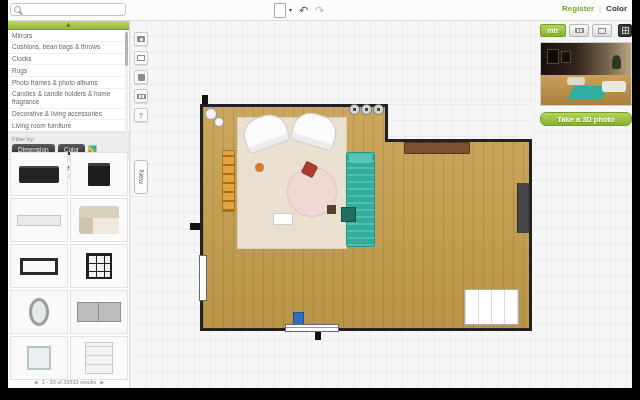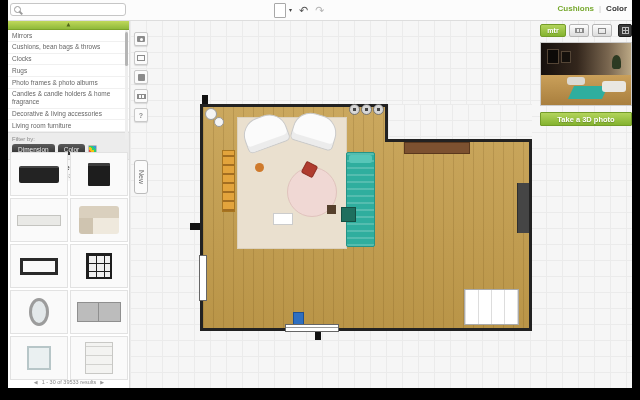--- a/index.html
+++ b/index.html
@@ -164,21 +164,21 @@
             background:linear-gradient(#caa05a,#a97f3e)}
   .pv-rug{position:absolute;left:30px;bottom:6px;width:34px;height:13px;background:#2fae9e;
           transform:skewX(-25deg)}
   .pv-sofa1{position:absolute;right:5px;bottom:13px;width:24px;height:11px;background:#e9e7e2;border-radius:3px}
   .pv-sofa2{position:absolute;left:26px;bottom:20px;width:18px;height:8px;background:#dcd9d2;border-radius:3px}
   .pv-frame1{position:absolute;left:6px;top:6px;width:10px;height:13px;background:#0d0a08;border:1px solid #544536}
   .pv-frame2{position:absolute;left:20px;top:8px;width:8px;height:10px;background:#14100c;border:1px solid #544536}
   .pv-plant{position:absolute;right:10px;top:12px;width:9px;height:14px;background:#2c3a22;
             border-radius:50% 50% 20% 20%}
   .photo-btn{position:absolute;left:532px;top:112px;width:92px;height:14px;box-sizing:border-box;
-             background:linear-gradient(#b3d45c,#84b32f);border:1px solid #739c28;border-radius:1px;
+             background:linear-gradient(#b3d45c,#84b32f);border:1px solid #739c28;border-radius:6px;
              color:#fff;font-size:7.5px;font-weight:bold;display:flex;align-items:center;
              justify-content:center;text-shadow:0 1px 1px rgba(0,0,0,.25);cursor:pointer}
 </style>
 </head>
 <body>
 
 <div id="app">
 
   <div class="canvas"></div>
 
@@ -187,21 +187,21 @@
       <span class="mag"></span>
       <input placeholder="" style="">
     </div>
     <div class="tb-icons">
       <span class="doc"></span>
       <span class="caret">▾</span>
       <span class="undo">↶</span>
       <span class="redo">↷</span>
     </div>
     <div class="account">
-      <span class="register">Cushions</span>
+      <span class="register">Register</span>
       <span class="divider">|</span>
       <span class="login">Color</span>
     </div>
   </div>
 
   <div class="sidebar">
     <div class="cat-header">
       <span>▲</span>
     </div>
     <div>

